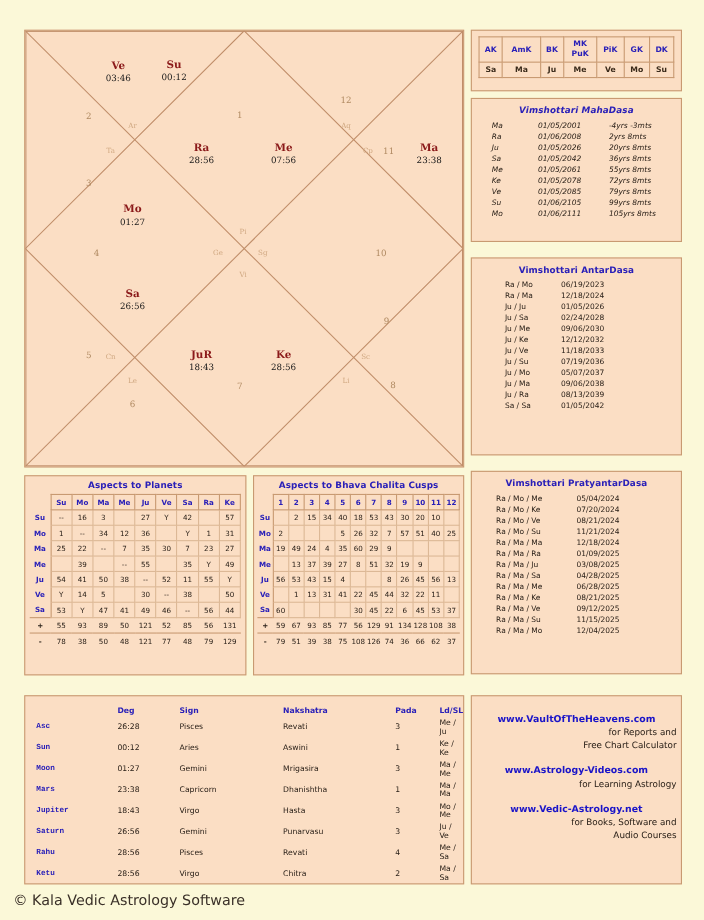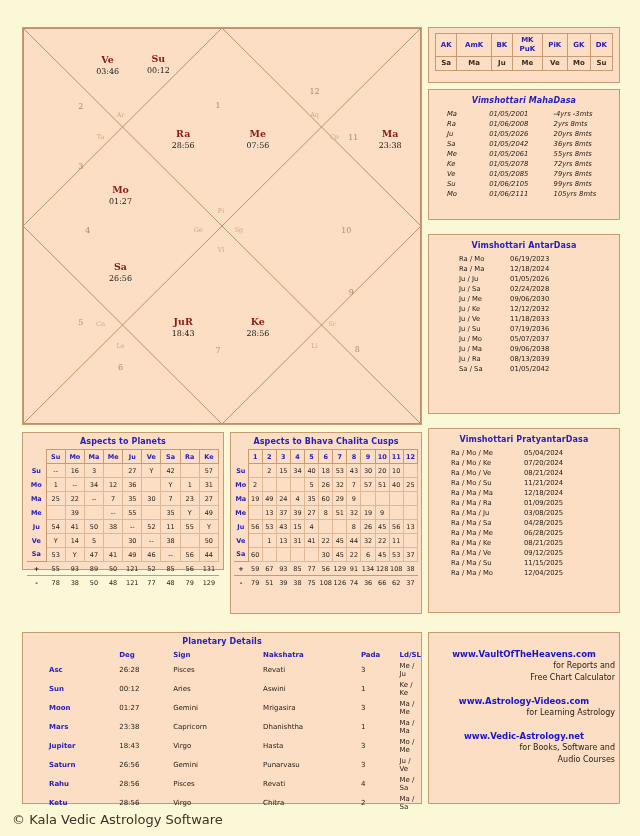--- a/index.html
+++ b/index.html
@@ -56,40 +56,40 @@
   }
   table.dasa td.c1{width:30%;padding-left:10px;}
   table.dasa td.c2{width:37%;}
   table.dasa td.c3{width:33%;}
   #antardasa-panel table.dasa td.c1{width:42%;padding-left:22px;}
   #antardasa-panel table.dasa td.c2{width:58%;}
   #pratyantar-panel table.dasa td.c1{width:50%;padding-left:14px;}
   #pratyantar-panel table.dasa td.c2{width:50%;}
 
   
-  #aspects-planets-panel{left:22px;top:432px;width:202px;height:138px;padding:4px 4px 2px 4px;}
+  #aspects-planets-panel{left:22px;top:432px;width:202px;height:182px;padding:4px 4px 2px 4px;}
   #aspects-cusps-panel{left:230px;top:432px;width:192px;height:182px;padding:4px 3px 2px 3px;}
   table.asp{border-collapse:collapse;width:100%;margin-top:3px;table-layout:fixed;}
   table.asp td{
     border:1px solid #dcb896;
     font-size:6.5px;text-align:center;height:13px;padding:0;
     color:#2a2018;
   }
   table.asp td.hd{color:#2a20b8;font-weight:bold;border-color:#c89a72;}
   table.asp td.rl{color:#2a20b8;font-weight:bold;border:none;border-right:1px solid #c89a72;}
   table.asp td.corner{border:none;}
   table.asp tr.sum td{border-top:1px solid #c89a72;border-bottom:none;border-left:none;border-right:none;}
   table.asp tr.sum td.rl{color:#2a2018;}
 
   
   #planet-details-panel{left:22px;top:632px;width:400px;height:172px;padding:4px 0 0 0;}
   table.pd{border-collapse:collapse;width:100%;margin-top:3px;}
   table.pd td{font-size:7px;padding:1.5px 0;color:#2a2018;}
   table.pd tr.pd-head td{color:#2a20b8;font-weight:bold;}
-  table.pd td.name{color:#2a20b8;font-weight:bold;padding-left:26px;width:78px;}
+  table.pd td.name{color:#2a20b8;font-weight:bold;padding-left:10px;width:78px;font-family:Liberation Mono, monospace;}
   table.pd td.deg{width:60px;}
   table.pd td.sign{width:100px;}
   table.pd td.nak{width:108px;}
   table.pd td.pada{width:42px;}
   table.pd td.ldsl{width:auto;}
 
   
   #links-panel{left:428px;top:632px;width:192px;height:172px;padding:10px 4px;}
   .lnk{
     text-align:center;color:#1a14c8;font-weight:bold;font-size:8.5px;
@@ -654,21 +654,20 @@
             <td>36</td>
             <td>66</td>
             <td>62</td>
             <td>37</td>
           </tr>
         </tbody>
       </table>
   </div>
 
   <div class="panel" id="planet-details-panel">
-    <div class="ptitle">Planetary Details</div>
     <table class="pd">
         <tbody>
           <tr class="pd-head">
             <td class="name"></td>
             <td class="deg">Deg</td>
             <td class="sign">Sign</td>
             <td class="nak">Nakshatra</td>
             <td class="pada">Pada</td>
             <td class="ldsl">Ld/SL</td>
           </tr>

